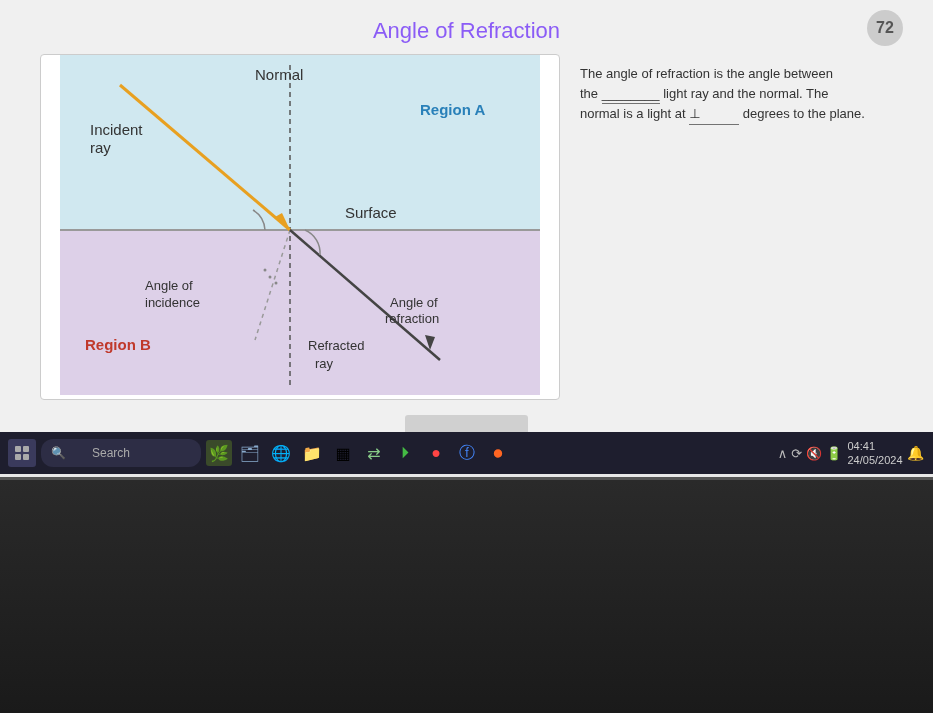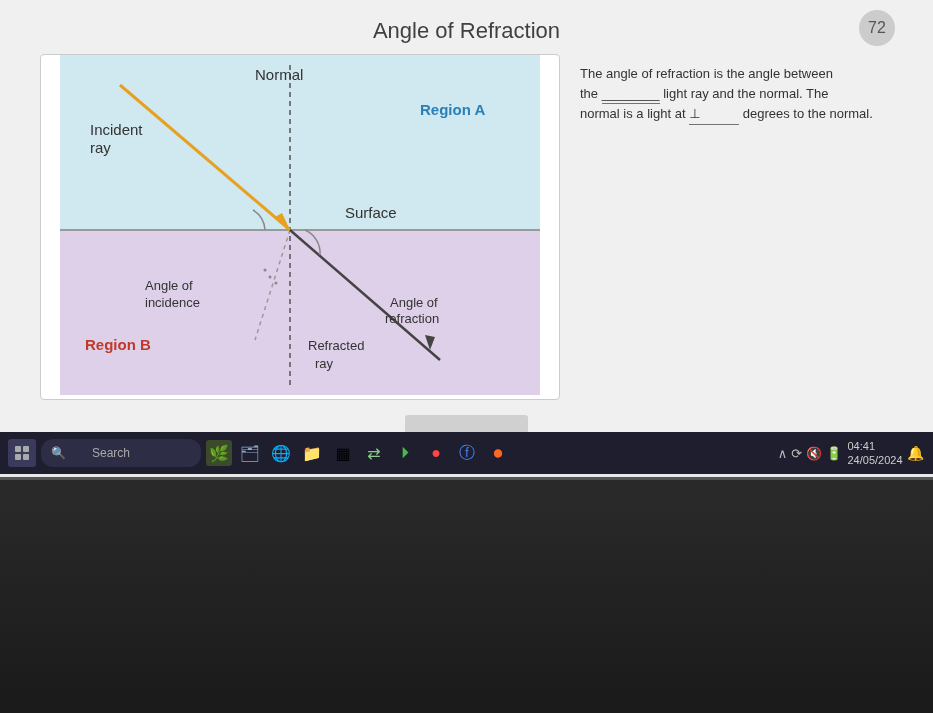--- a/index.html
+++ b/index.html
@@ -52,41 +52,41 @@
       background: #f0f0f0;
       display: flex;
       flex-direction: column;
       align-items: center;
     }
 
     
     .page-title {
       text-align: center;
       font-size: 22px;
-      color: #404040;
+      color: #8b5cf6;
       margin-top: 18px;
       margin-bottom: 10px;
       font-weight: normal;
     }
 
     
     .page-badge {
       position: absolute;
       top: 10px;
-      right: 38px;
+      right: 30px;
       width: 36px;
       height: 36px;
       background: #ccc;
       border-radius: 50%;
       display: flex;
       align-items: center;
       justify-content: center;
       font-size: 16px;
       color: #555;
-      font-weight: normal;
+      font-weight: bold;
     }
 
     
     .main-layout {
       display: flex;
       flex-direction: row;
       align-items: flex-start;
       width: 100%;
       padding: 0 40px;
       gap: 20px;
@@ -303,21 +303,21 @@
 
       <div class="info-panel">
         <p class="info-text">
           <span>The angle of refraction is the angle between</span><br>
           <span>the</span>
           <span class="info-blank">________</span>
           <span>light ray and the normal. The</span>
           <br>
           <span>normal is a light at</span>
           <span class="info-blank">⊥</span>
-          <span>degrees to the normal.</span>
+          <span>degrees to the plane.</span>
         </p>
       </div>
     </div>
 
     <div class="check-area">
       <button class="check-btn">Check</button>
     </div>
   </div>
 
   <div class="taskbar">

